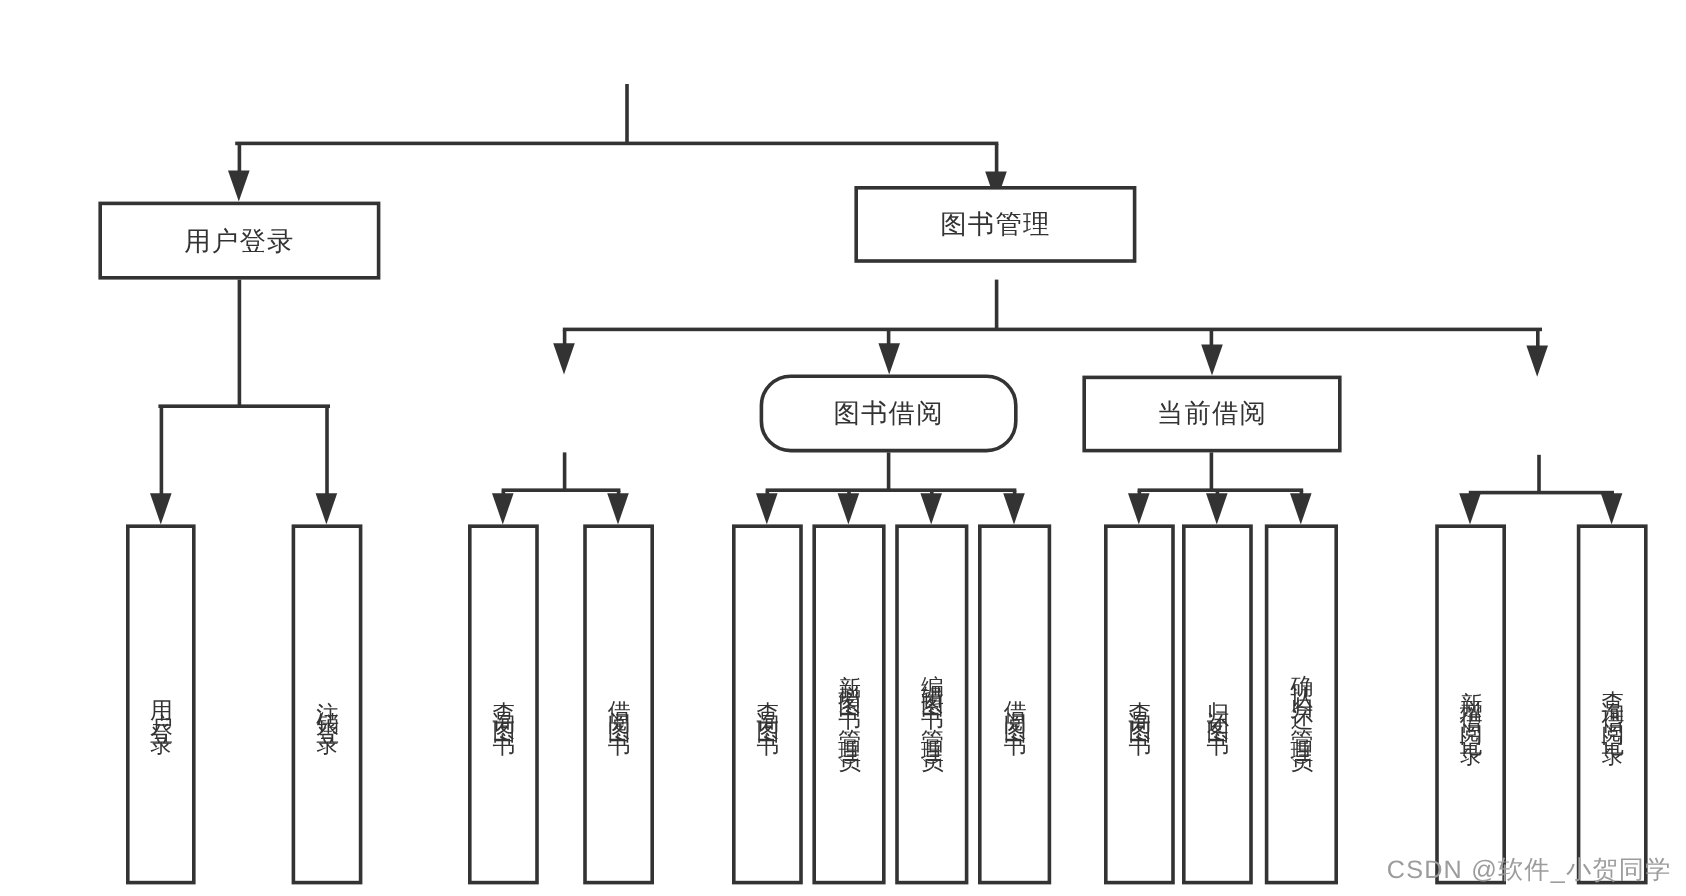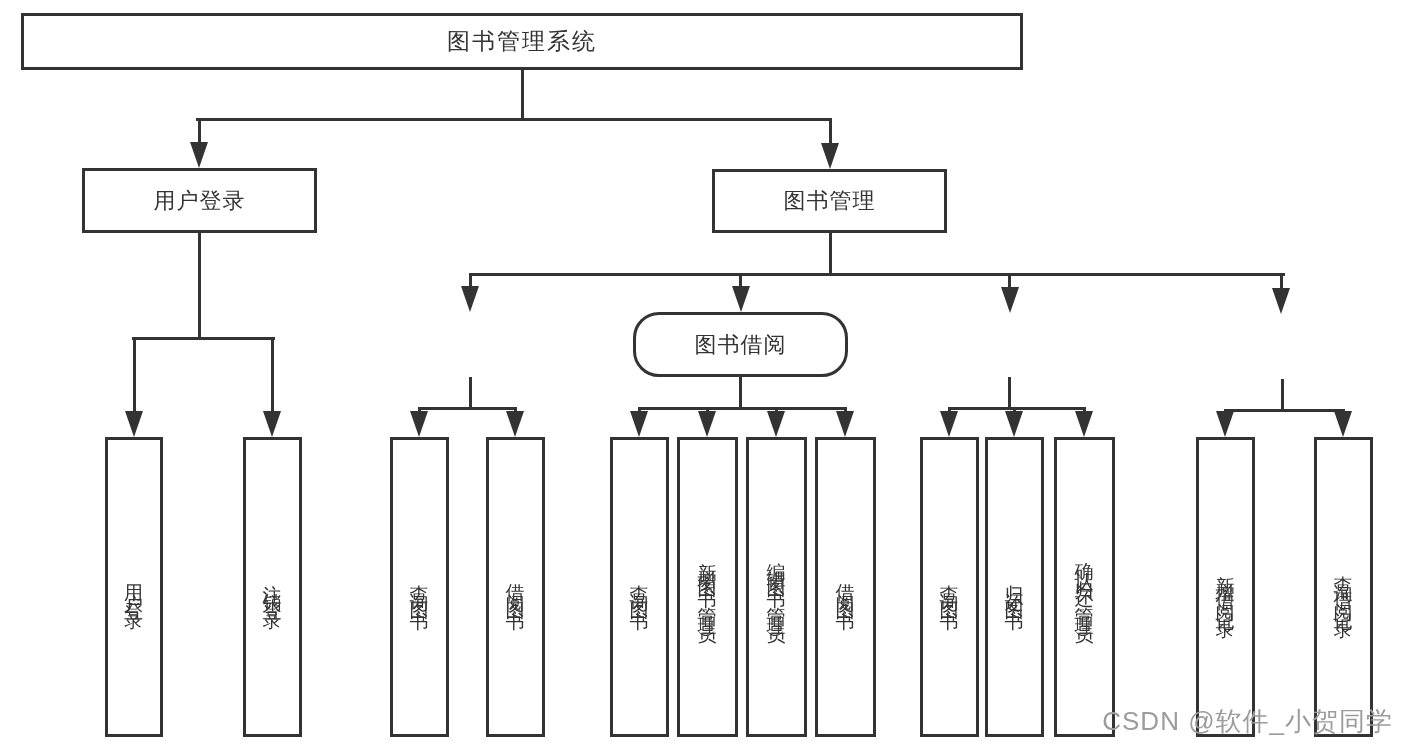--- a/index.html
+++ b/index.html
@@ -23,44 +23,41 @@
   }
   .hline, .vline { position:absolute; background:#333333; }
   .arrow {
     position:absolute; width:0; height:0;
     border-left:9px solid transparent;
     border-right:9px solid transparent;
     border-top:26px solid #333333;
   }
   .watermark {
     position:absolute; right:12px; bottom:8px;
-    font-size:26px; color:#9c9c9c; letter-spacing:1px;
+    font-size:21px; color:#9c9c9c; letter-spacing:1px;
     z-index:5; white-space:nowrap;
   }
 </style>
 </head>
 <body>
 
 <div class="canvas">
 
-  <div class="box" style="left:21px; top:13px; width:1002px; height:57px;">
-    <span class="h-label root-label">图书管理系统</span>
-  </div>
 
   <div class="vline" style="left:521px; top:70px; width:3px; height:50px;"></div>
   <div class="hline" style="left:196px; top:118px; width:636px; height:3px;"></div>
   <div class="vline" style="left:198px; top:120px; width:3px; height:24px;"></div>
   <div class="arrow" style="left:190px; top:142px;"></div>
   <div class="vline" style="left:829px; top:120px; width:3px; height:25px;"></div>
   <div class="arrow" style="left:821px; top:143px;"></div>
 
   <div class="box" style="left:82px; top:168px; width:235px; height:65px;">
     <span class="h-label">用户登录</span>
   </div>
-  <div class="box" style="left:712px; top:169px; width:235px; height:64px;">
+  <div class="box" style="left:712px; top:155px; width:235px; height:64px;">
     <span class="h-label">图书管理</span>
   </div>
 
   <div class="vline" style="left:198px; top:233px; width:3px; height:106px;"></div>
   <div class="hline" style="left:132px; top:337px; width:143px; height:3px;"></div>
   <div class="vline" style="left:133px; top:339px; width:3px; height:74px;"></div>
   <div class="arrow" style="left:125px; top:411px;"></div>
   <div class="vline" style="left:271px; top:339px; width:3px; height:74px;"></div>
   <div class="arrow" style="left:263px; top:411px;"></div>
 
@@ -70,20 +67,23 @@
   <div class="arrow" style="left:461px; top:286px;"></div>
   <div class="vline" style="left:739px; top:275px; width:3px; height:13px;"></div>
   <div class="arrow" style="left:732px; top:286px;"></div>
   <div class="vline" style="left:1008px; top:275px; width:3px; height:14px;"></div>
   <div class="arrow" style="left:1001px; top:287px;"></div>
   <div class="vline" style="left:1280px; top:275px; width:3px; height:15px;"></div>
   <div class="arrow" style="left:1272px; top:288px;"></div>
 
   <div class="box" style="left:633px; top:312px; width:215px; height:65px;border-radius:26px;">
     <span class="h-label">图书借阅</span>
+  </div>
+  <div class="box" style="left:902px; top:313px; width:216px; height:64px;">
+    <span class="h-label">当前借阅</span>
   </div>
 
   <div class="vline" style="left:469px; top:377px; width:3px; height:32px;"></div>
   <div class="hline" style="left:418px; top:407px; width:99px; height:3px;"></div>
   <div class="vline" style="left:418px; top:409px; width:3px; height:6px;"></div>
   <div class="arrow" style="left:410px; top:411px;"></div>
   <div class="vline" style="left:514px; top:409px; width:3px; height:6px;"></div>
   <div class="arrow" style="left:506px; top:411px;"></div>
 
   <div class="vline" style="left:739px; top:377px; width:3px; height:32px;"></div>

